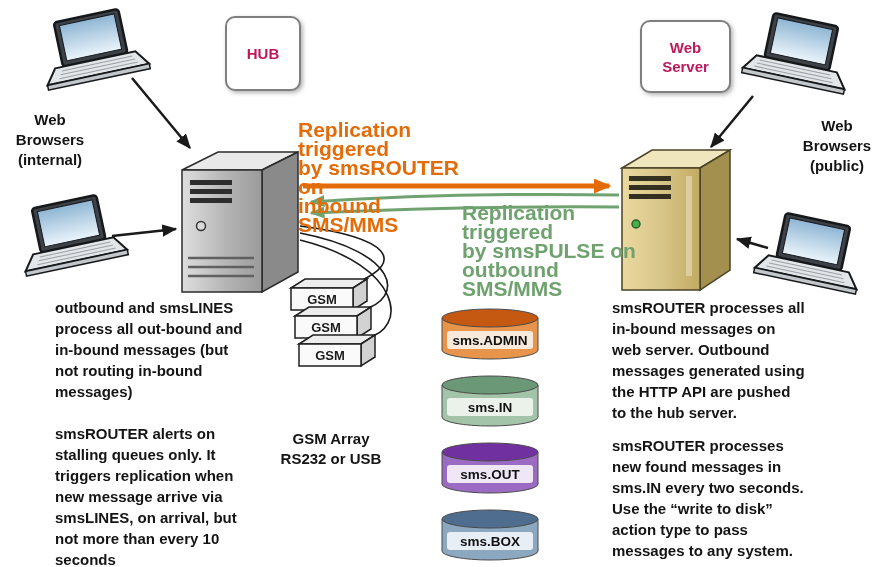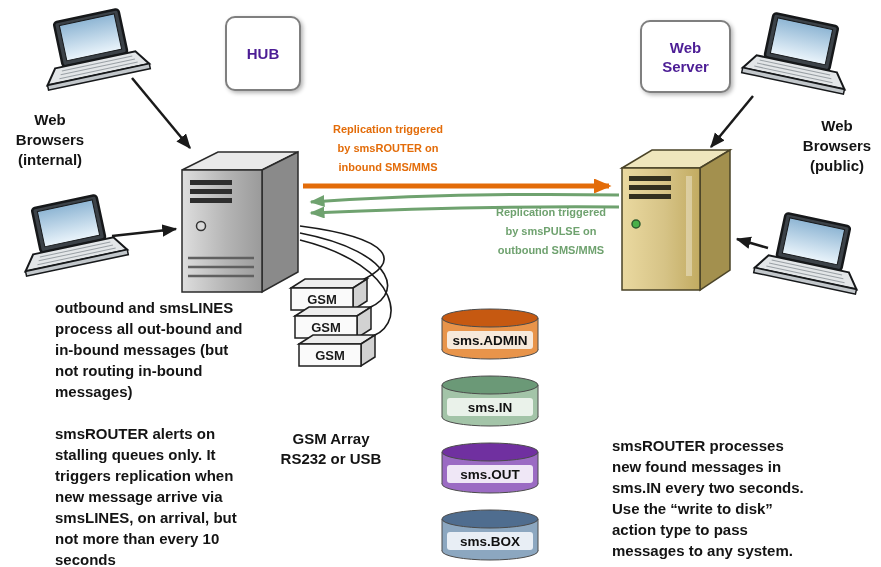--- a/index.html
+++ b/index.html
@@ -5,30 +5,30 @@
   html,body { margin:0; padding:0; background:#fff; }
   #canvas {
     position:relative; width:881px; height:567px; overflow:hidden;
     background:#fff; font-family:"Liberation Sans", sans-serif;
   }
   #scene { position:absolute; left:0; top:0; }
   .box-node {
     position:absolute; background:#fff; border:2px solid #7f7f7f; border-radius:10px;
     box-shadow:2px 2px 4px rgba(0,0,0,0.3);
     display:flex; align-items:center; justify-content:center;
-    font-weight:700; font-size:15px; color:#4c1d95; text-align:center; white-space:pre-line;
+    font-weight:700; font-size:15px; color:#be185d; text-align:center; white-space:pre-line;
     line-height:19px;
   }
   .lbl-center {
     position:absolute; font-weight:700; font-size:15px; line-height:20px; color:#141414;
     white-space:pre-line; text-align:center;
   }
   .flow-label {
-    position:absolute; font-weight:700; font-size:11px; line-height:19px;
-    white-space:pre-line; text-align:center;
+    position:absolute; font-weight:700; font-size:21px; line-height:19px;
+    white-space:pre-line; text-align:left;
   }
   .flow-orange { color:#E36C09; }
   .flow-green  { color:#6FA26F; }
   .note {
     position:absolute; font-weight:700; font-size:15px; line-height:21px; color:#141414;
     white-space:pre-line;
   }
   .gsm-label { font:700 13px "Liberation Sans", sans-serif; fill:#1a1a1a; text-anchor:middle; }
   .cyl-label { font:700 13.5px "Liberation Sans", sans-serif; fill:#111; text-anchor:middle; }
 </style>
@@ -204,20 +204,26 @@
 in-bound messages (but
 not routing in-bound
 messages)</div>
   <div class="note" style="left:55px; top:423px; width:205px;">smsROUTER alerts on
 stalling queues only.  It
 triggers replication when
 new message arrive via
 smsLINES, on arrival, but
 not more than every 10
 seconds</div>
+  <div class="note" style="left:612px; top:297px; width:195px;">smsROUTER processes all
+in-bound messages on
+web server. Outbound
+messages generated using
+the HTTP API are pushed
+to the hub server.</div>
   <div class="note" style="left:612px; top:435px; width:200px;">smsROUTER processes
 new found messages in
 sms.IN every two seconds.
 Use the “write to disk”
 action type to pass
 messages to any system.</div>
 
 </div>
 
 </body></html>

